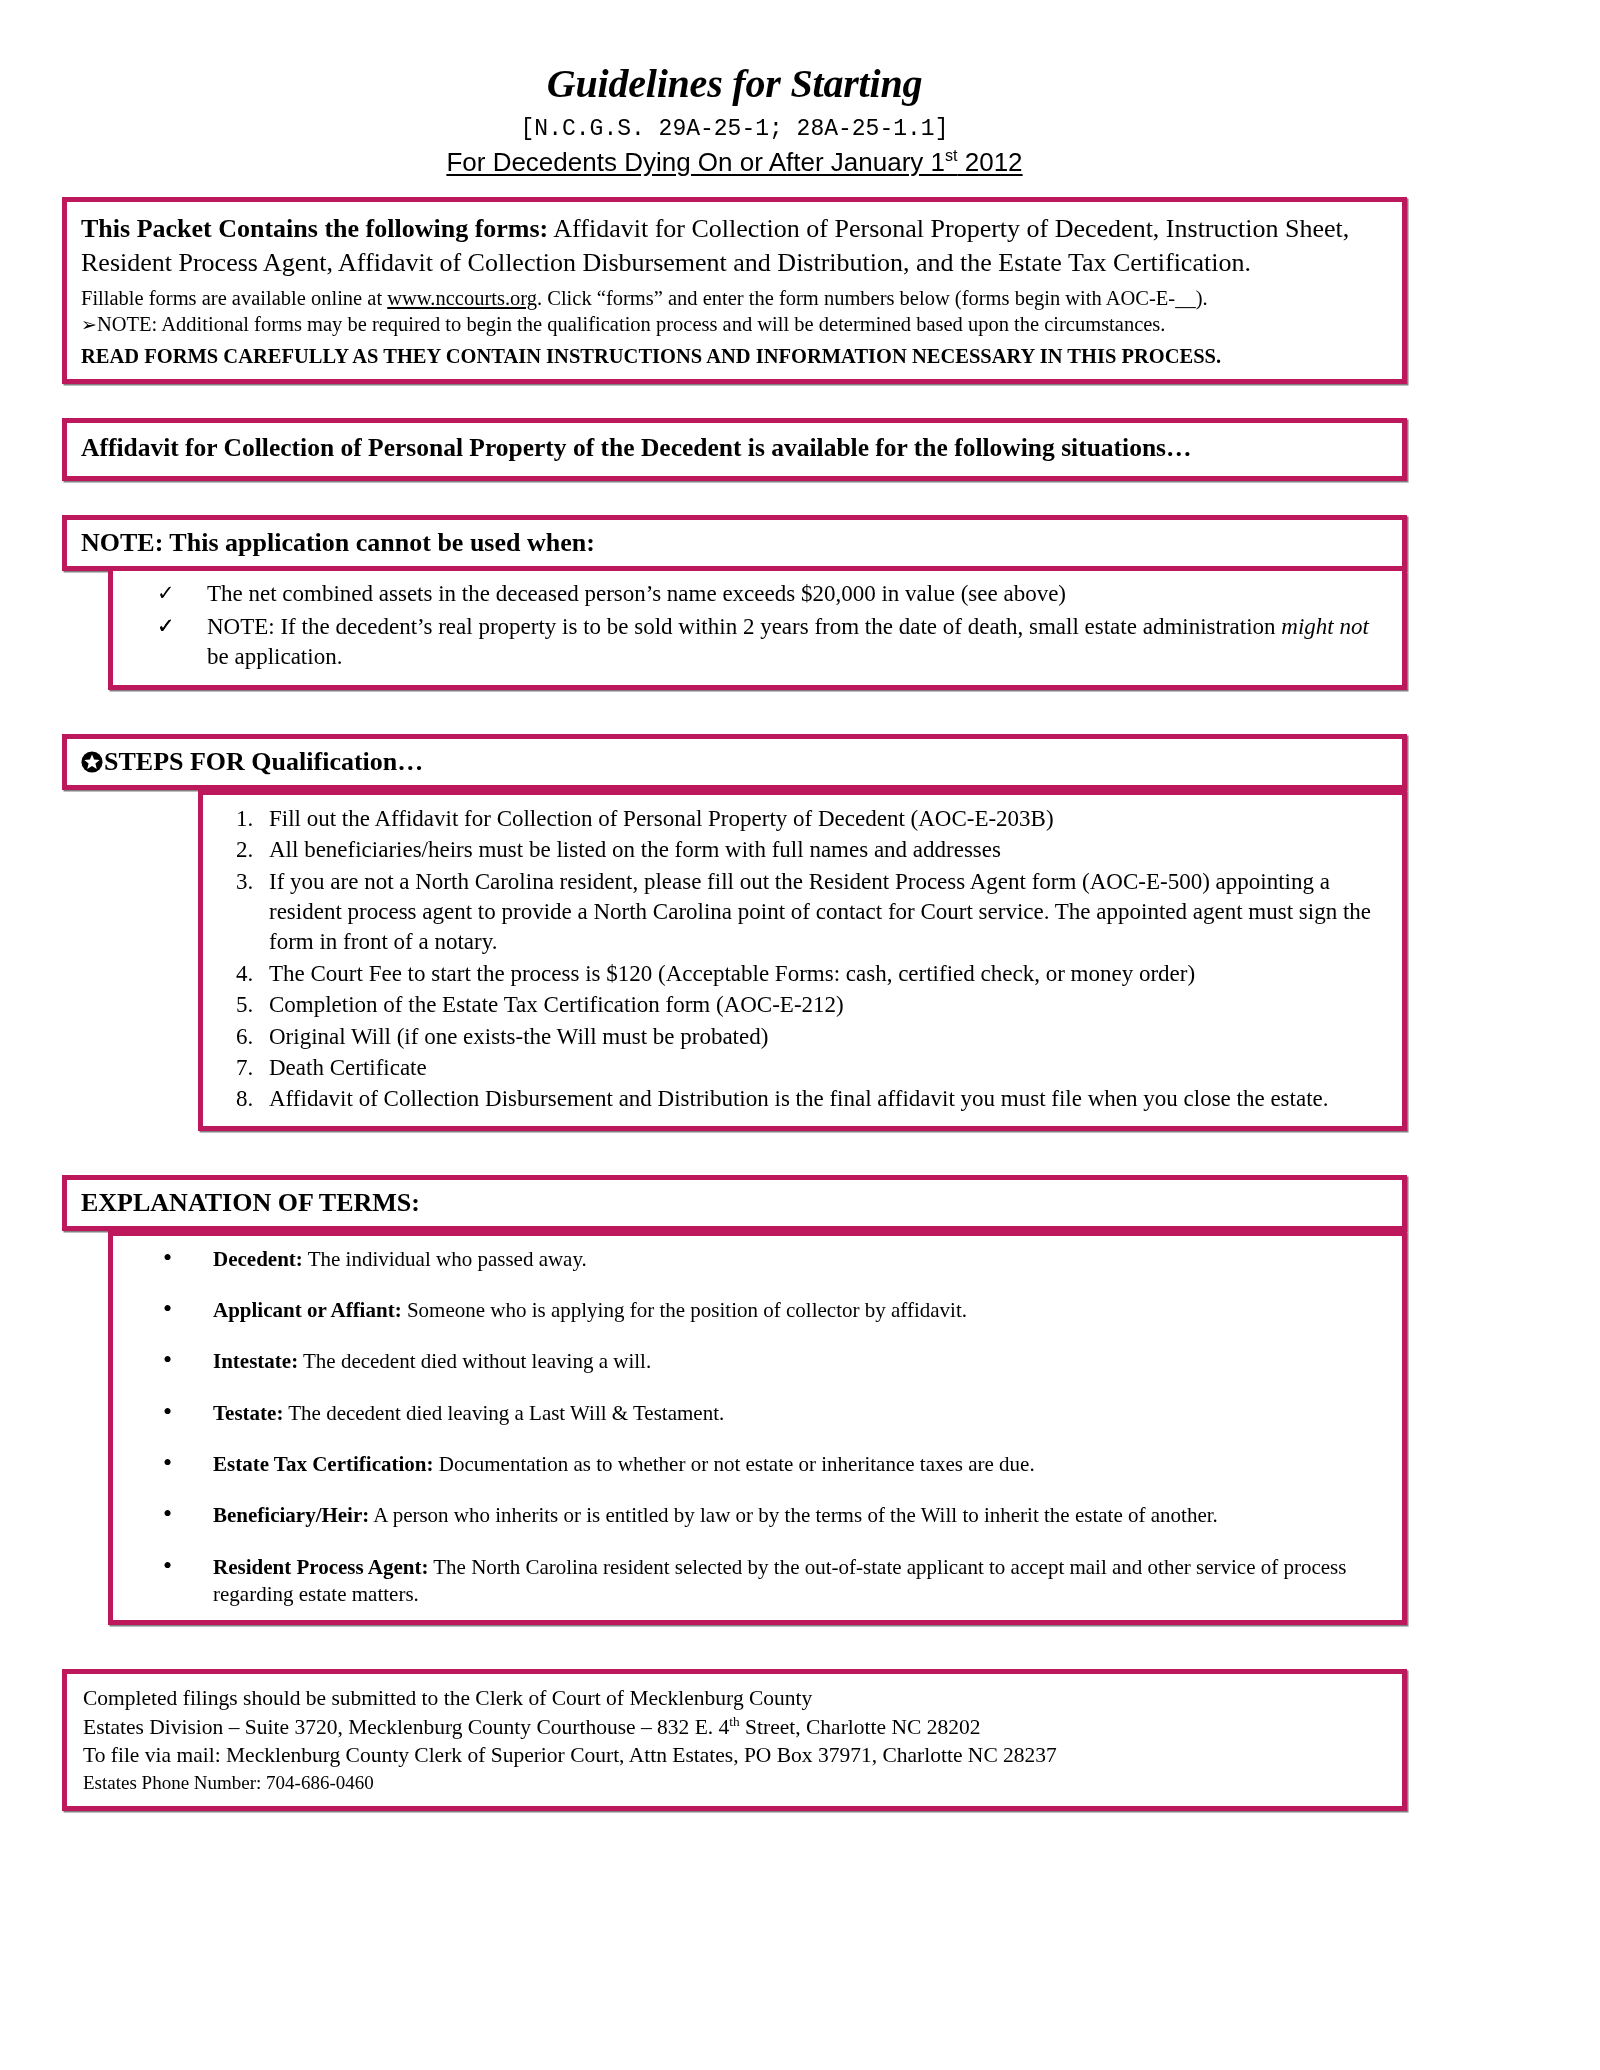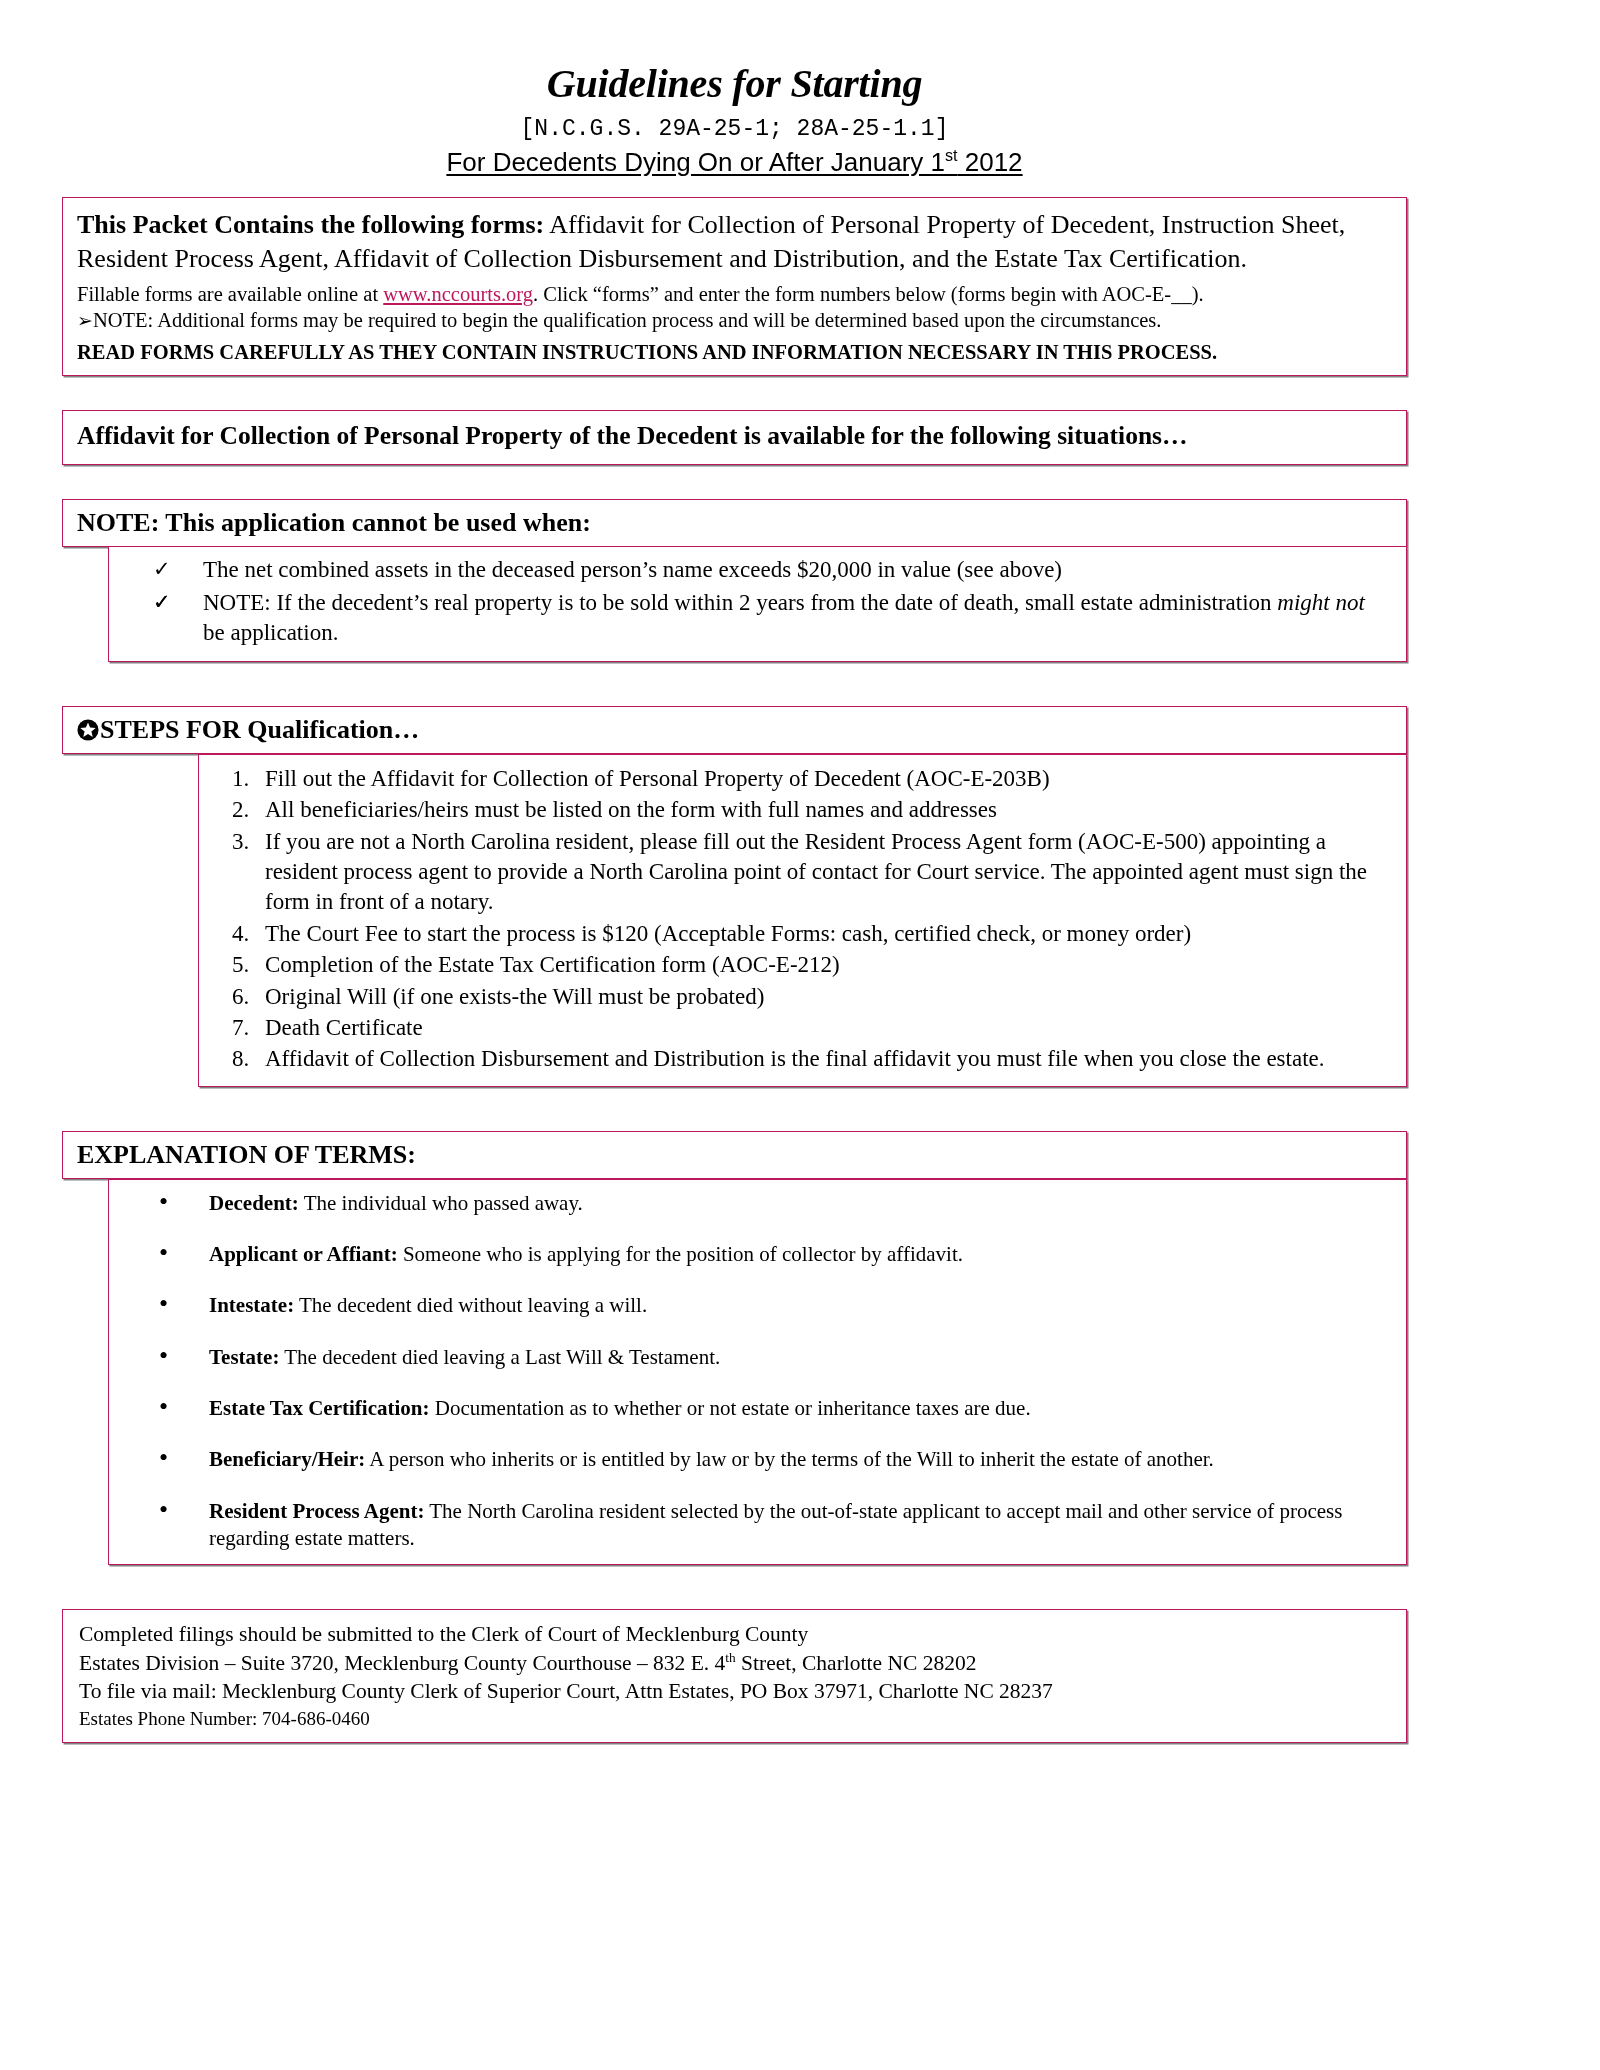--- a/index.html
+++ b/index.html
@@ -52,42 +52,42 @@
     font-size: 26px;
     line-height: 1.3;
     text-decoration: underline;
     text-underline-offset: 3px;
     margin-top: 2px;
   }
   .sup { font-size: 0.62em; vertical-align: super; line-height: 0; }
 
   
   .box {
-    border: 1px solid #be185d;
+    border: 5px solid #be185d;
     box-shadow: 1.5px 1.5px 0 0 #808080;
     box-sizing: border-box;
     background: #fff;
   }
   .spacer-34 { height: 34px; }
   .spacer-44 { height: 44px; }
 
   
   .packet-box { padding: 10px 14px 10px 14px; }
   .packet-lead {
     font-size: 26px;
     line-height: 1.30;
     margin: 0 0 6px 0;
   }
   .packet-lead b { font-weight: bold; }
   .packet-small {
     font-size: 20.5px;
     line-height: 1.26;
     margin: 0;
   }
-  .link { color: #be185d; text-decoration: underline; }
+  .link { color: #000000; text-decoration: underline; }
   .arrow-bullet { font-family: "DejaVu Sans", sans-serif; font-size: 19px; }
   .packet-read {
     font-size: 20.5px;
     font-weight: bold;
     line-height: 1.3;
     margin: 5px 0 0 0;
   }
 
   
   .affidavit-box { padding: 9px 14px 10px 14px; }

